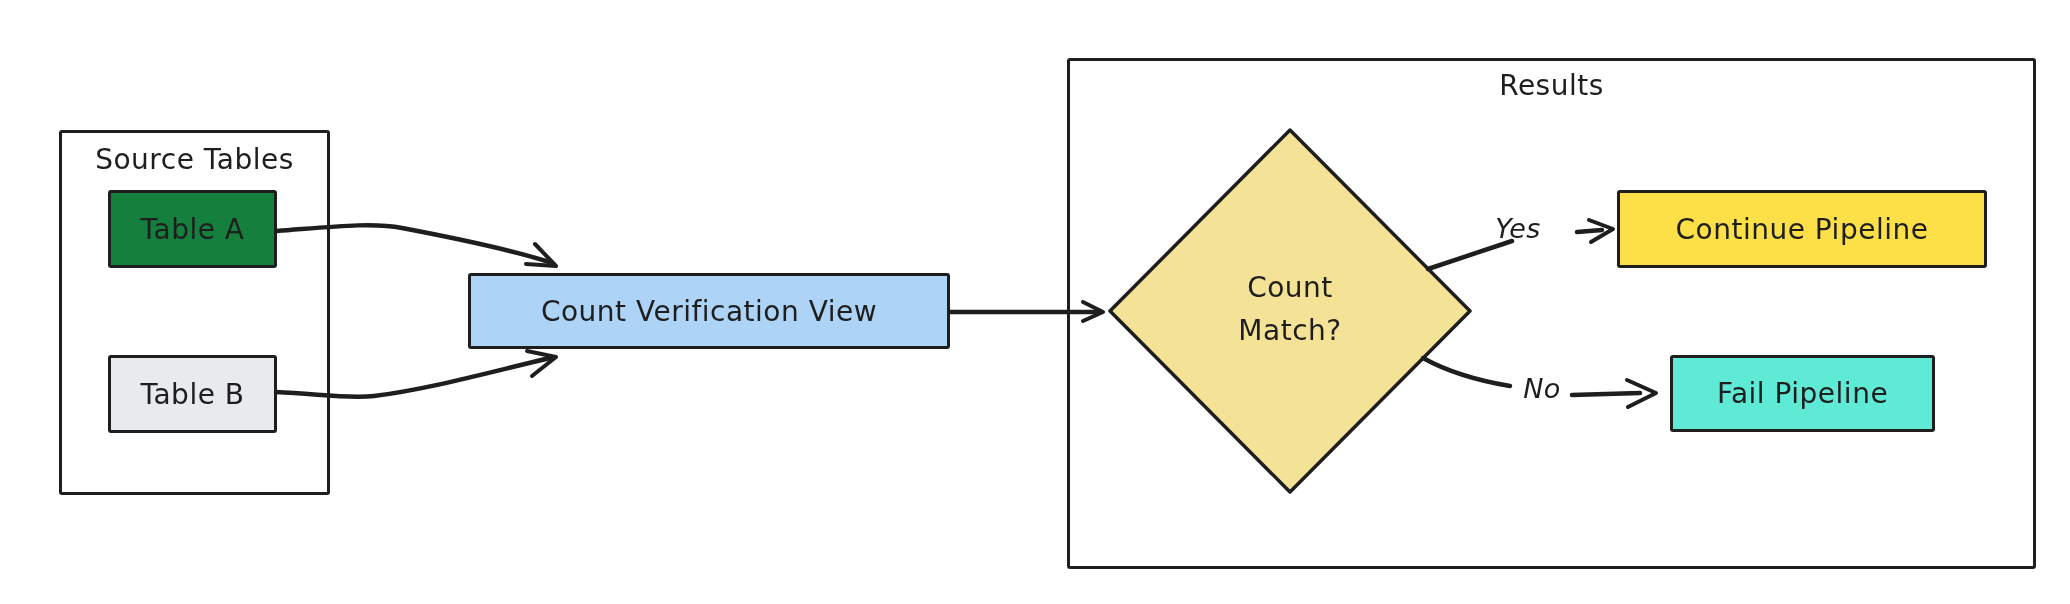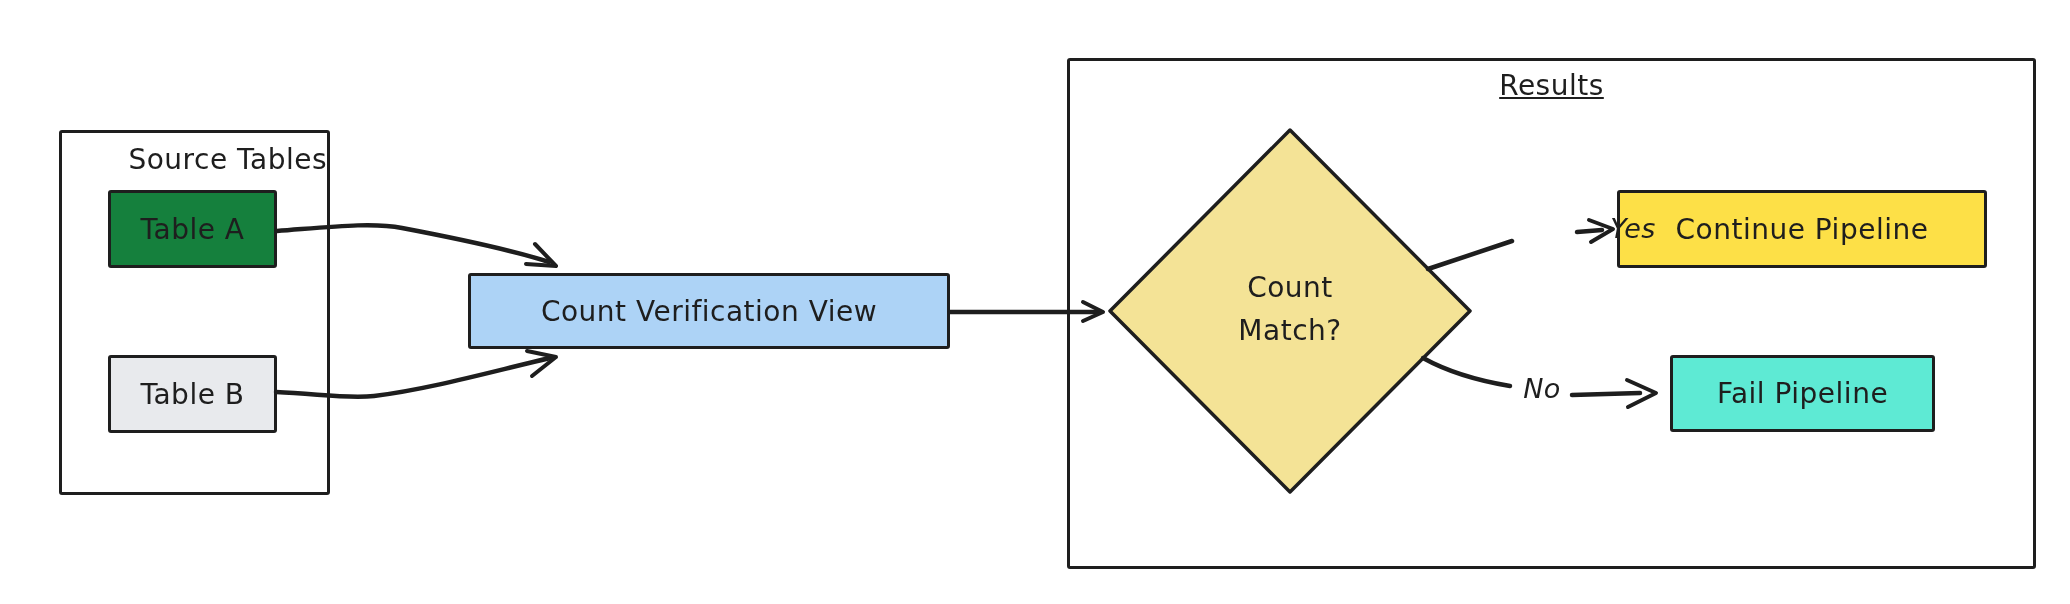--- a/index.html
+++ b/index.html
@@ -59,26 +59,26 @@
     letter-spacing:0.5px;
     z-index:4;
   }
 </style>
 </head>
 <body>
 
 <div class="canvas">
 
   <div class="group" style="left:59px;top:130px;width:265px;height:359px;">
-    <div class="group-title" style="top:10px;text-align:right;">Source Tables</div>
+    <div class="group-title" style="top:10px;">Source Tables</div>
   </div>
 
 
   <div class="group" style="left:1067px;top:58px;width:963px;height:505px;">
-    <div class="group-title" style="top:8px;text-decoration:underline;">Results</div>
+    <div class="group-title" style="top:8px;">Results</div>
   </div>
 
   <div class="node" style="left: 108px; top: 190px; width: 169px; height: 78px; background-color: #15803d;">
     <span>Table A</span>
   </div>
 
   <div class="node" style="left: 108px; top: 355px; width: 169px; height: 78px; background-color: rgb(232, 234, 237);">
     <span>Table B</span>
   </div>
 
@@ -126,17 +126,17 @@
         <path d="M1627,380 L1656,393 L1628,407" stroke-width="4"></path>
       </g>
     </g>
   </svg>
 
   <div class="diamond-label">
     <div>Count</div>
     <div>Match?</div>
   </div>
 
-  <div class="edge-label" style="left:1588px;top:213px;">Yes</div>
+  <div class="edge-label" style="left:1473px;top:213px;">Yes</div>
 
   <div class="edge-label" style="left:1497px;top:373px;">No</div>
 
 </div>
 
 </body></html>

